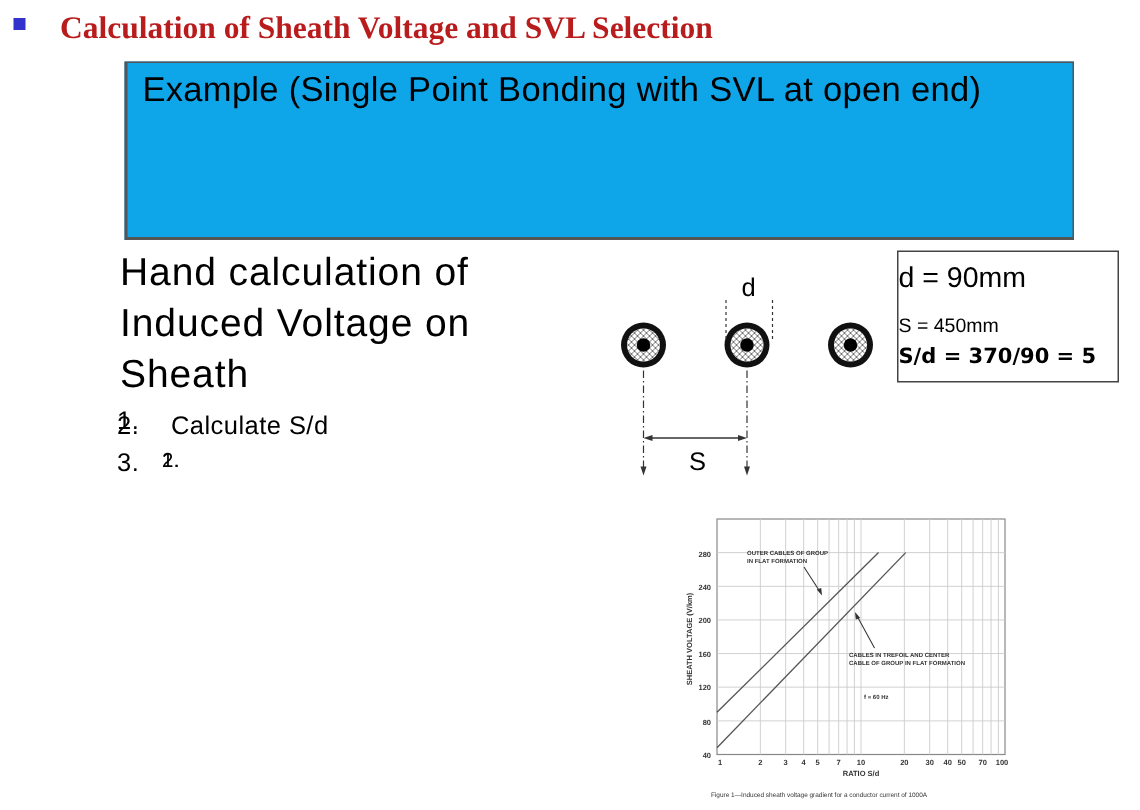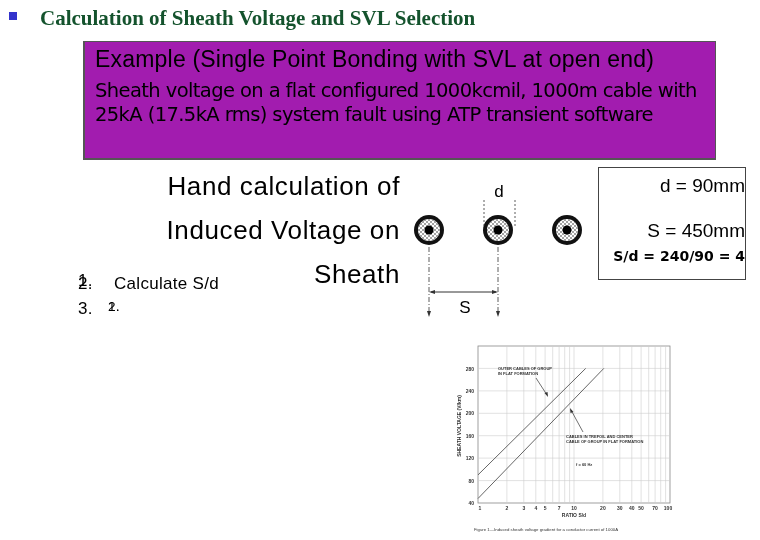--- a/index.html
+++ b/index.html
@@ -1,42 +1,41 @@
 <!DOCTYPE html>
 <html><head>
 <meta charset="utf-8">
 <style>
   html, body { margin:0; padding:0; }
   body { width:760px; height:540px; background:#ffffff; position:relative; overflow:hidden; font-family:"Liberation Sans", sans-serif; color:#000; }
   .abs { position:absolute; }
   .title-bullet { left:9px; top:12px; width:8px; height:8px; background:#3333cc; }
-  .title { left:40px; top:6px; font-family:"Liberation Serif", serif; font-weight:bold; font-size:21px; color:#14532d; white-space:nowrap; }
-  .example-box { left:83px; top:41px; width:633px; height:119px; border:1px solid #555; border-left-width:2px; border-bottom-width:2px; box-sizing:border-box; background:#a21caf; }
+  .title { left:40px; top:6px; font-family:"Liberation Serif", serif; font-weight:bold; font-size:21px; color:#b91c1c; white-space:nowrap; }
+  .example-box { left:83px; top:41px; width:633px; height:119px; border:1px solid #555; border-left-width:2px; border-bottom-width:2px; box-sizing:border-box; background:#0ea5e9; }
   .ex-head { position:absolute; left:10px; top:4px; font-size:23px; white-space:nowrap; letter-spacing:0.2px; }
   .ex-body { position:absolute; left:10px; top:37px; font-family:"DejaVu Sans", sans-serif; font-size:19.5px; line-height:24px; letter-spacing:-0.6px; width:620px; }
-  .hand-title { left:80px; top:164px; font-size:26px; line-height:44px; letter-spacing:0.6px; width:320px;text-align:right; }
+  .hand-title { left:80px; top:164px; font-size:26px; line-height:34px; letter-spacing:0.6px; width:320px; }
   .steps { left:78px; top:270px; font-size:17px; letter-spacing:0.3px; width:330px; }
   .step { position:relative; padding-left:36px; line-height:21px; margin-bottom:3px; }
   .step .num { position:absolute; left:0; top:0; }
   .sub { position:relative; padding-left:36px; font-size:13.5px; line-height:19px; margin-left:30px; }
   .sub .num { position:absolute; left:0; top:0; }
-  .dims-box { left:598px; top:167px; width:148px; height:113px; border:1px solid #444; box-sizing:border-box; background:#fff; text-align:right; }
+  .dims-box { left:598px; top:167px; width:148px; height:88px; border:1px solid #444; box-sizing:border-box; background:#fff; text-align:left; }
   .dims-box .l1 { font-size:19px; margin-top:7px; }
-  .dims-box .l2 { font-size:19px; margin-top:23px; }
+  .dims-box .l2 { font-size:13px; margin-top:12px; }
   .dims-box .l3 { font-family:"DejaVu Sans", sans-serif; font-weight:bold; font-size:14px; margin-top:6px; }
 </style>
 </head>
 <body>
 
 <div class="abs title-bullet"></div>
 <div class="abs title">Calculation of Sheath Voltage and SVL Selection</div>
 
 <div class="abs example-box">
   <div class="ex-head">Example   (Single Point Bonding with SVL at open end)</div>
-  <div class="ex-body">Sheath voltage on a flat configured 1000kcmil, 1000m cable with 25kA (17.5kA rms) system fault using ATP transient software</div>
 </div>
 
 <div class="abs hand-title">Hand calculation of Induced Voltage on Sheath</div>
 
 <div class="abs steps">
   <div class="step">
     <span class="num">1.</span>
   </div>
   <div class="step">
     <span class="num">2.</span>
@@ -86,21 +85,21 @@
   <path d="M24,120 L30,118 L30,122 Z" fill="#333"></path>
   <path d="M93,120 L87,118 L87,122 Z" fill="#333"></path>
   <path d="M24,145 L22,139 L26,139 Z" fill="#333"></path>
   <path d="M93,145 L91,139 L95,139 Z" fill="#333"></path>
   <text x="60" y="141" font-size="17" text-anchor="middle" font-family="Liberation Sans, sans-serif">S</text>
 </svg>
 
 <div class="abs dims-box">
   <div class="l1">d = 90mm</div>
   <div class="l2">S = 450mm</div>
-  <div class="l3">S/d = 240/90 = 4</div>
+  <div class="l3">S/d = 370/90 = 5</div>
 </div>
 
 <svg class="abs" style="left:452px; top:338px;" width="235" height="200">
 
   <rect x="26" y="8" width="192" height="157" fill="#fff" stroke="#888" stroke-width="0.8"></rect>
 
   <g stroke="#ccc" stroke-width="0.6">
     <line x1="54.9" y1="8" x2="54.9" y2="165"></line>
     <line x1="71.8" y1="8" x2="71.8" y2="165"></line>
     <line x1="83.8" y1="8" x2="83.8" y2="165"></line>

